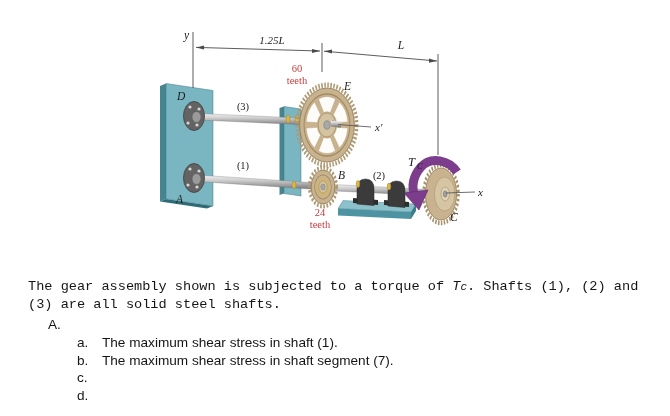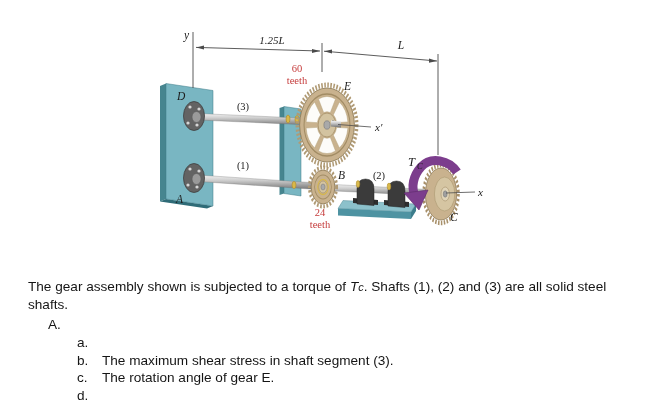--- a/index.html
+++ b/index.html
@@ -1,19 +1,19 @@
 <!DOCTYPE html>
 <html><head>
 <meta charset="utf-8">
 <style>
   html,body{margin:0;padding:0;background:#ffffff;}
   .page{position:relative;width:670px;height:416px;background:#ffffff;overflow:hidden;
         font-family:"Liberation Sans",sans-serif;color:#151515;}
   .diagram{position:absolute;left:0;top:0;width:670px;height:260px;}
-  .intro{position:absolute;left:28px;top:264px;width:615px;font-size:13.6px;line-height:18px;}
+  .intro{position:absolute;left:28px;top:264px;width:615px;font-size:13.6px;line-height:18px;font-family:Liberation Mono, monospace;}
   .tq-T{font-style:italic;}
   .tq-c{font-style:italic;font-size:11px;}
   .qlist{position:absolute;left:48px;top:316px;font-size:13.6px;line-height:17.8px;}
   .qrow{display:flex;}
   .qrow .lblA{width:29px;flex:0 0 29px;}
   .qrow.sub{margin-left:29px;}
   .qrow .lbl{width:25px;flex:0 0 25px;}
   svg text{font-family:"Liberation Serif",serif;}
   .lab-it{font-style:italic;}
 </style>
@@ -163,27 +163,27 @@
   </svg>
 
   <p class="intro"><span>The gear assembly shown is subjected to a torque of </span><span class="tq-T">T</span><span class="tq-c">c</span><span>. Shafts (1), (2) and (3) are all solid steel shafts.</span></p>
 
   <div class="qlist">
     <div class="qrow">
       <span class="lblA">A.</span>
     </div>
     <div class="qrow sub">
       <span class="lbl">a.</span>
+      <span>The maximum shear stress in shaft (1).</span>
     </div>
     <div class="qrow sub">
       <span class="lbl">b.</span>
-      <span>The maximum shear stress in shaft segment (3).</span>
+      <span>The maximum shear stress in shaft segment (7).</span>
     </div>
     <div class="qrow sub">
       <span class="lbl">c.</span>
-      <span>The rotation angle of gear E.</span>
     </div>
     <div class="qrow sub">
       <span class="lbl">d.</span>
     </div>
   </div>
 
 </div>
 
 </body></html>

